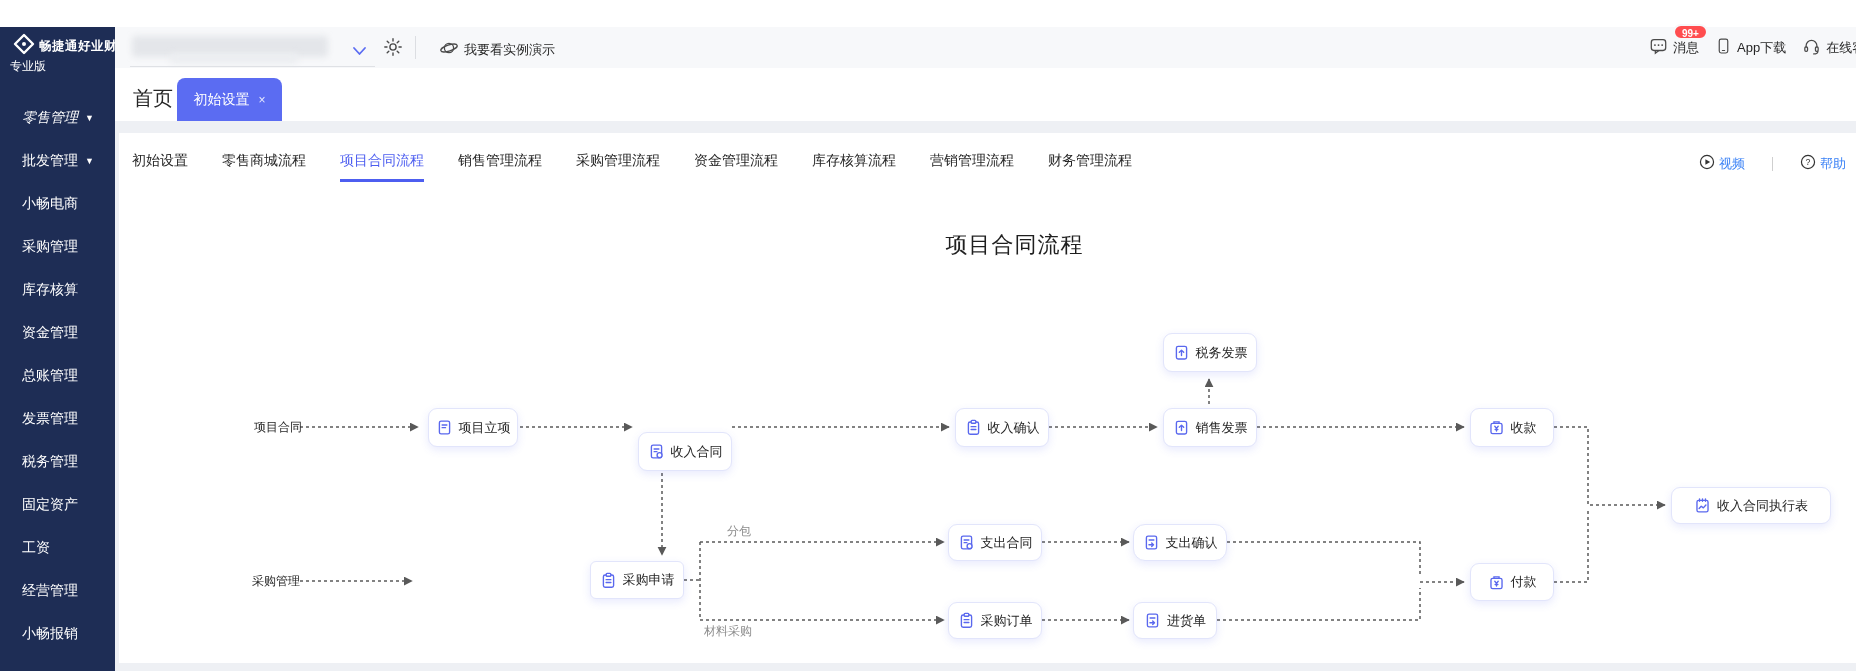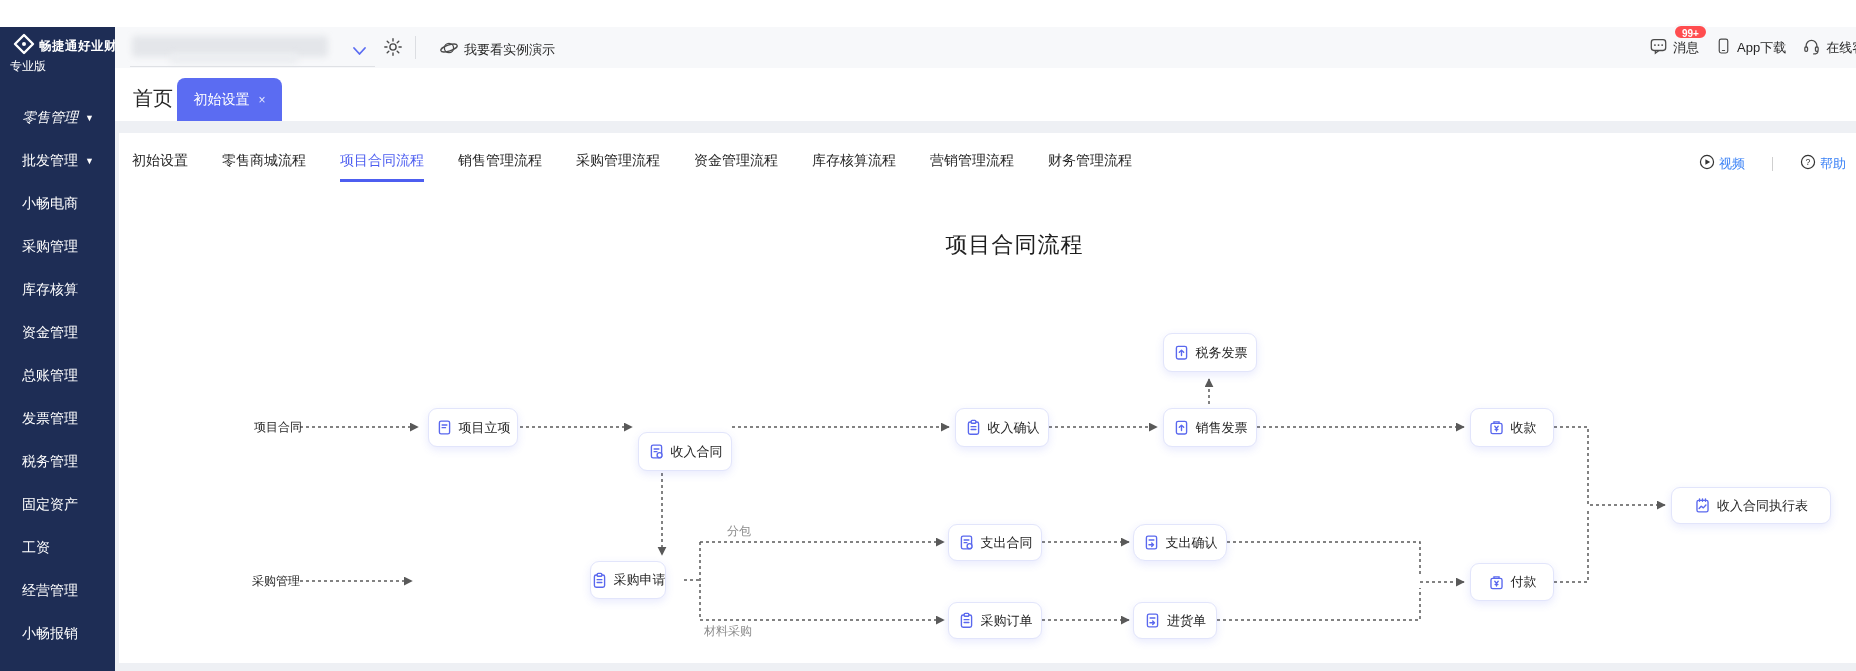--- a/index.html
+++ b/index.html
@@ -279,21 +279,21 @@
     <div class="node" style="left: 1671px; top: 487px; width: 160px; height: 37px;">
       <span style="display: flex;">
         <svg width="17" height="17" viewBox="0 0 20 20" fill="none" stroke="#5a68ee" stroke-width="1.6">
           <rect x="3.5" y="4" width="13" height="13.5" rx="2"></rect>
           <path d="M6.5 2.2 V5 M10 2.2 V5 M13.5 2.2 V5" stroke-linecap="round"></path>
           <path d="M6 13.5 L8.5 10.8 L11 12.8 L14 9.4" stroke-linecap="round" stroke-linejoin="round"></path>
         </svg>
       </span>
       <span>收入合同执行表</span>
     </div>
-    <div class="node" style="left: 590px; top: 561px; width: 76px; height: 38px;">
+    <div class="node" style="left: 590px; top: 561px; width: 94px; height: 38px; border-radius: 6px;">
       <span style="display: flex;">
         <svg width="17" height="17" viewBox="0 0 20 20" fill="none" stroke="#5a68ee" stroke-width="1.6">
           <rect x="4" y="3.5" width="12" height="14.5" rx="2"></rect>
           <rect x="7.3" y="1.6" width="5.4" height="3.4" rx="1" fill="#fff"></rect>
           <path d="M7.2 9 H12.8 M7.2 12.4 H12.8" stroke-linecap="round"></path>
         </svg>
       </span>
       <span>采购申请</span>
     </div>
     <div class="node" style="left: 948px; top: 524px; width: 94px; height: 37px;">

